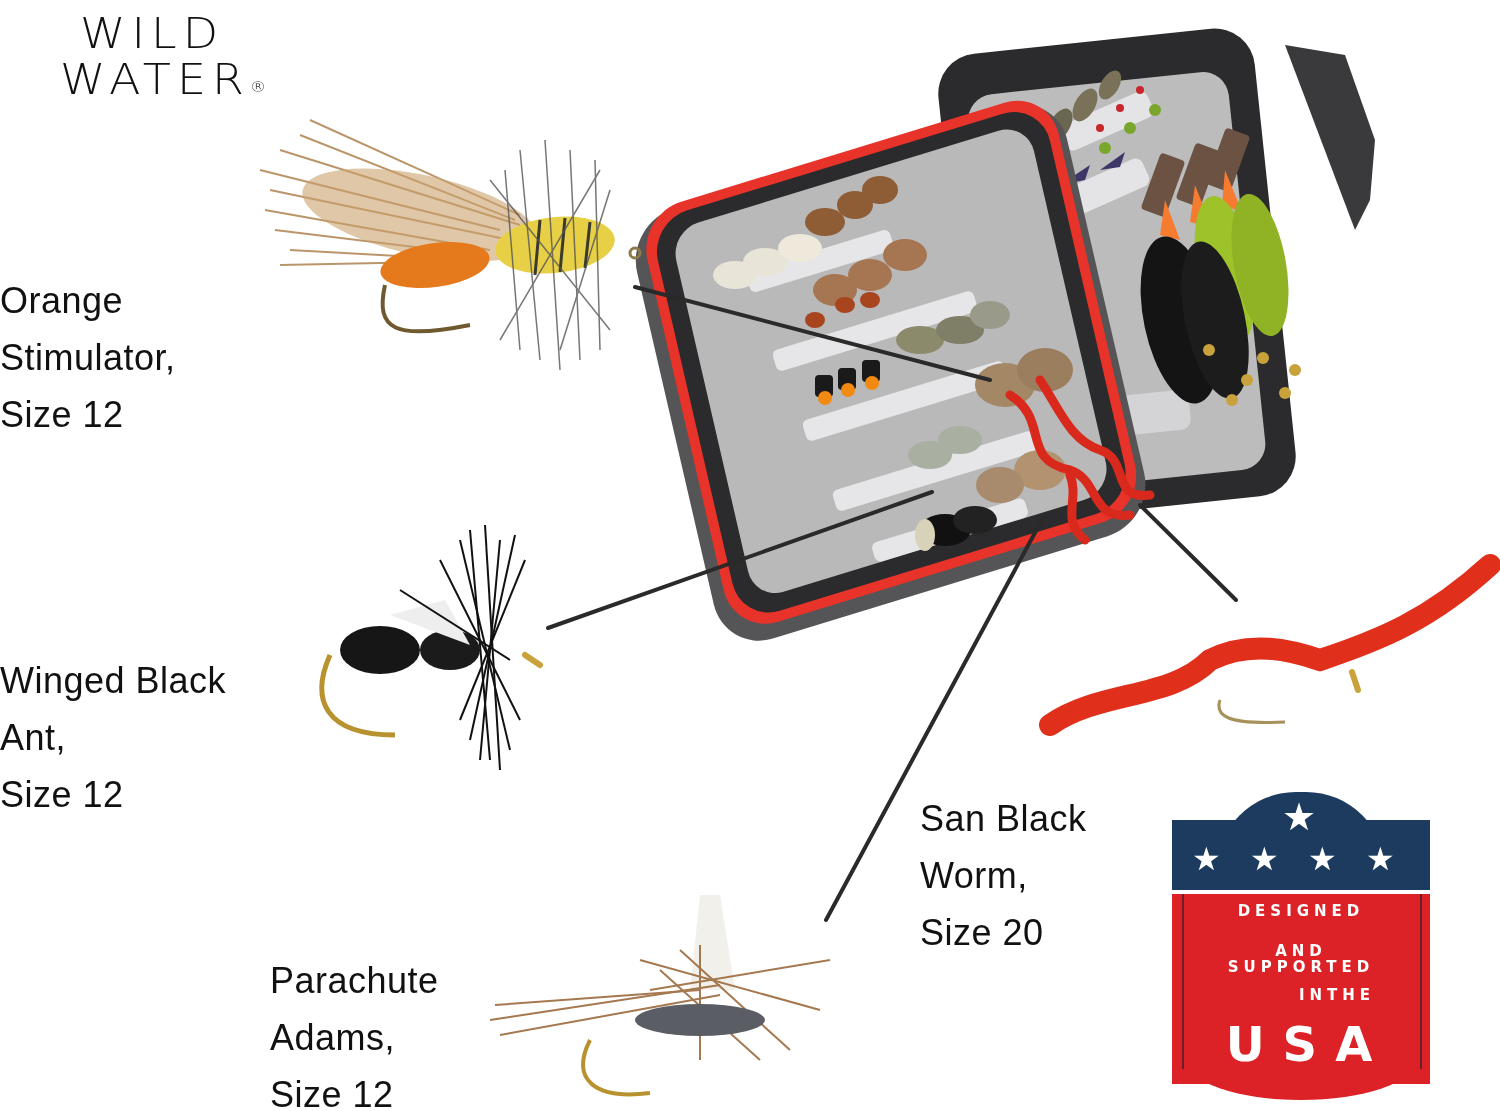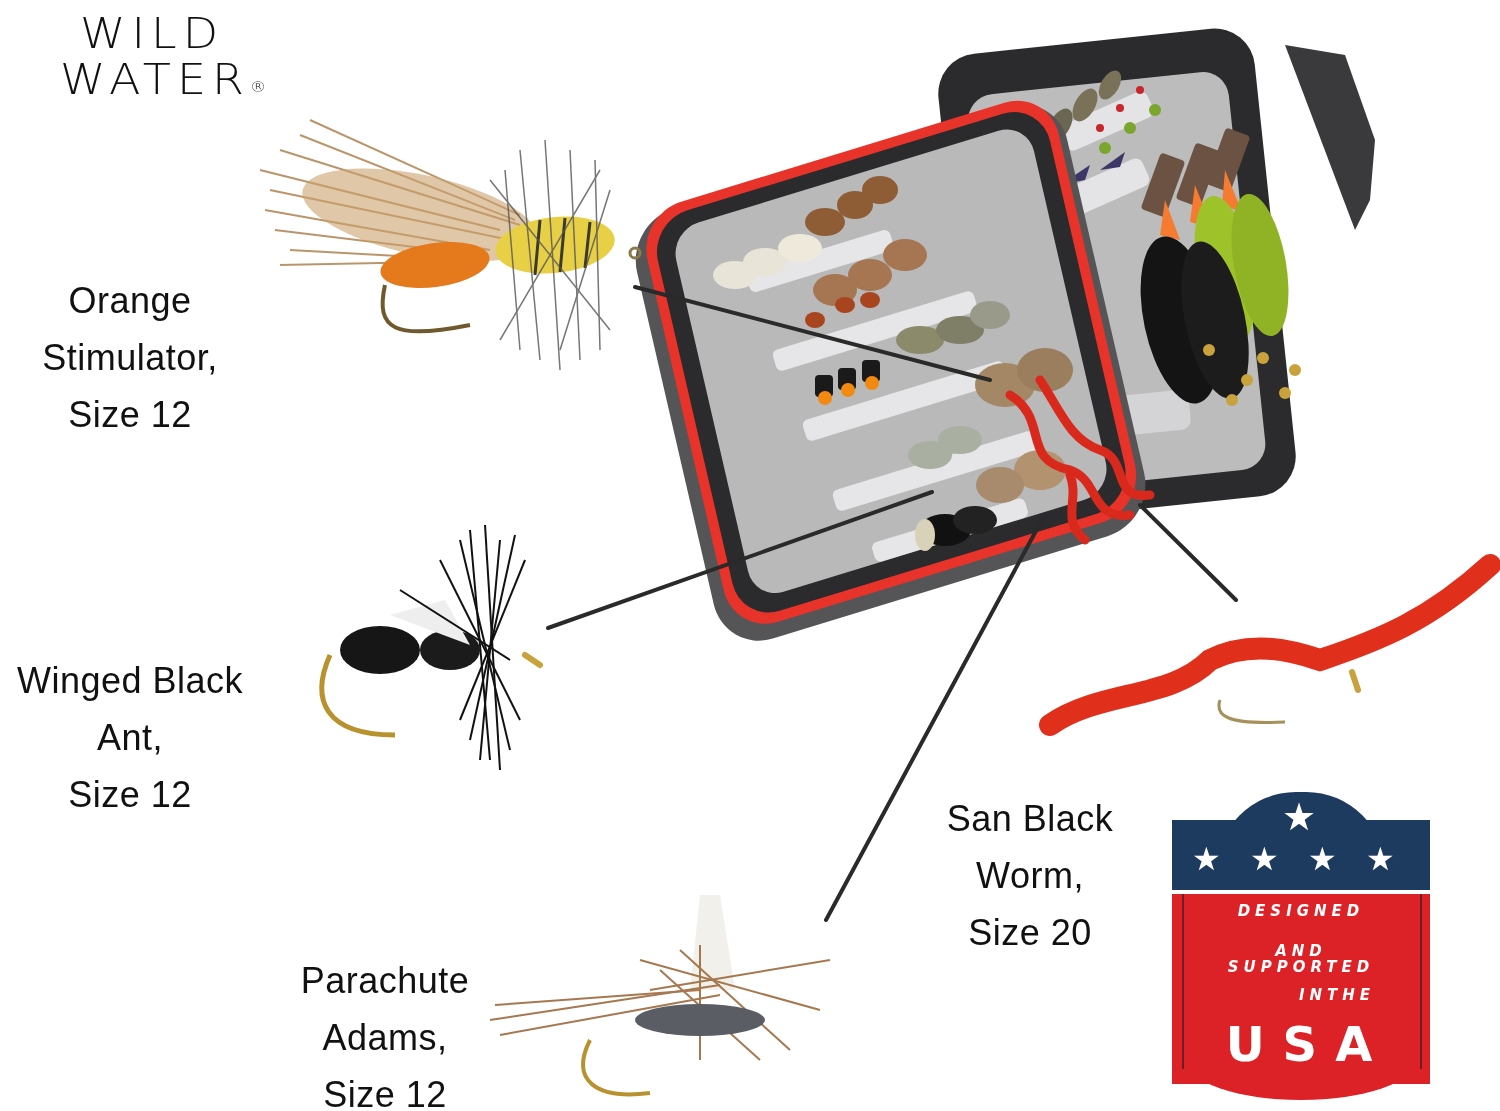--- a/index.html
+++ b/index.html
@@ -2,35 +2,35 @@
 <html><head>
   <meta charset="utf-8">
   <style>
     html, body { margin: 0; padding: 0; background: #ffffff; }
     body { width: 1500px; height: 1111px; position: relative; overflow: hidden; font-family: "Liberation Sans", sans-serif; color: #111; }
     .abs { position: absolute; }
     .brand { left: 60px; top: 12px; width: 300px; }
     .brand-line { font-family: "DejaVu Sans", sans-serif; font-weight: 300; font-size: 46px; letter-spacing: 6px; line-height: 46px; color: #111; transform: scaleY(0.92); transform-origin: left top; }
     .brand-line.l1 { padding-left: 20px; }
     .brand-line .reg { font-size: 16px; letter-spacing: 0; vertical-align: 2px; }
-    .label { text-align: center; font-family: "Liberation Sans", sans-serif; font-size: 36px; line-height: 57px; color: #111; letter-spacing: 0.5px; }
+    .label { text-align: left; font-family: "Liberation Sans", sans-serif; font-size: 36px; line-height: 57px; color: #111; letter-spacing: 0.5px; }
     .label div { white-space: nowrap; }
     #label-stim { left: 0px; top: 272px; width: 260px; }
     #label-ant { left: 0px; top: 616px; width: 260px; margin-top: 36px; }
     #label-adams { left: 270px; top: 952px; width: 230px; }
     #label-worm { left: 920px; top: 790px; width: 220px; }
     svg.scene { position: absolute; left: 0; top: 0; }
     .badge { left: 1172px; top: 790px; width: 258px; height: 310px; }
     .badge-top { position: absolute; left: 0; top: 30px; width: 258px; height: 70px; background: #1d3a5f; }
     .badge-dome { position: absolute; left: 44px; top: 2px; width: 170px; height: 80px; background: #1d3a5f; border-radius: 85px 85px 0 0; }
     .badge-red { position: absolute; left: 0; top: 104px; width: 258px; height: 190px; background: #dc2127; }
     .badge-red-bottom { position: absolute; left: 14px; top: 240px; width: 230px; height: 70px; background: #dc2127; border-radius: 0 0 115px 115px / 0 0 40px 40px; }
     .badge-inner { position: absolute; left: 10px; top: 104px; width: 236px; height: 175px; border-left: 2px solid #6a1e2a; border-right: 2px solid #6a1e2a; }
     .star { position: absolute; color: #ffffff; font-size: 38px; line-height: 38px; }
-    .badge-text { position: absolute; left: 0; width: 258px; text-align: center; color: #ffffff; font-family: "DejaVu Sans", sans-serif; font-weight: bold; letter-spacing: 5px; font-size: 15px; font-style: italic; }
+    .badge-text { position: absolute; left: 0; width: 258px; text-align: center; color: #ffffff; font-family: "DejaVu Sans", sans-serif; font-weight: bold; letter-spacing: 5px; font-size: 15px; }
     .badge-usa { position: absolute; left: 0; top: 226px; width: 258px; text-align: center; color: #ffffff; font-family: "DejaVu Sans", sans-serif; font-weight: bold; font-size: 48px; letter-spacing: 18px; padding-left: 14px; box-sizing: border-box; }
   </style>
 </head>
 <body>
 
 <div class="abs brand">
   <div class="brand-line l1">WILD</div>
   <div class="brand-line"><span>WATER</span><span class="reg">®</span></div>
 </div>
 

